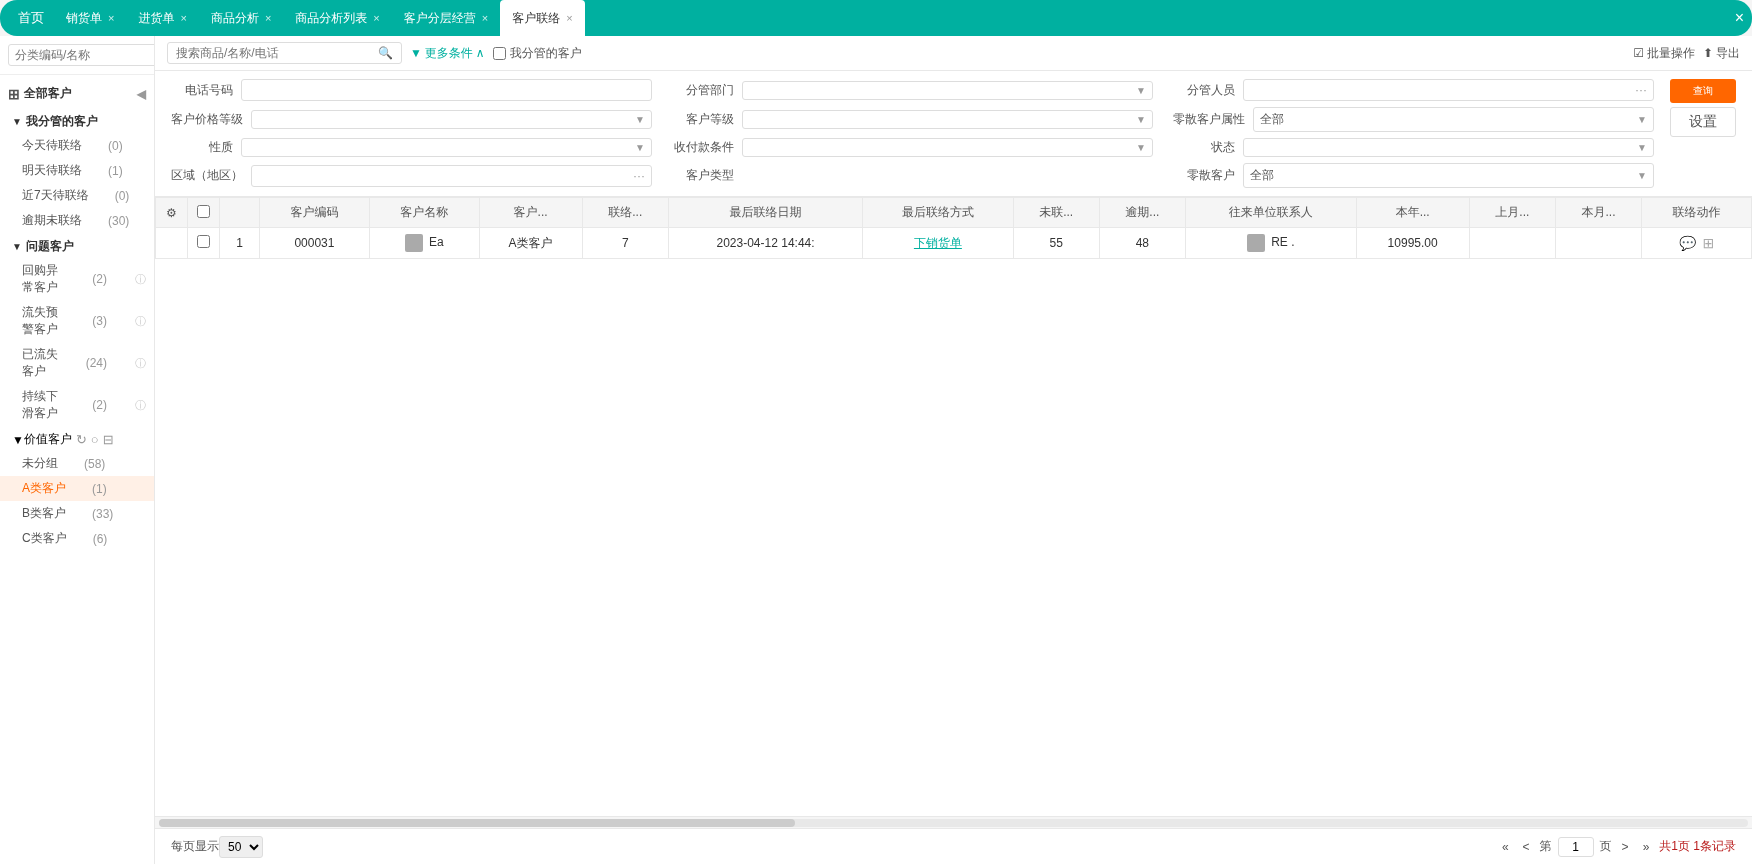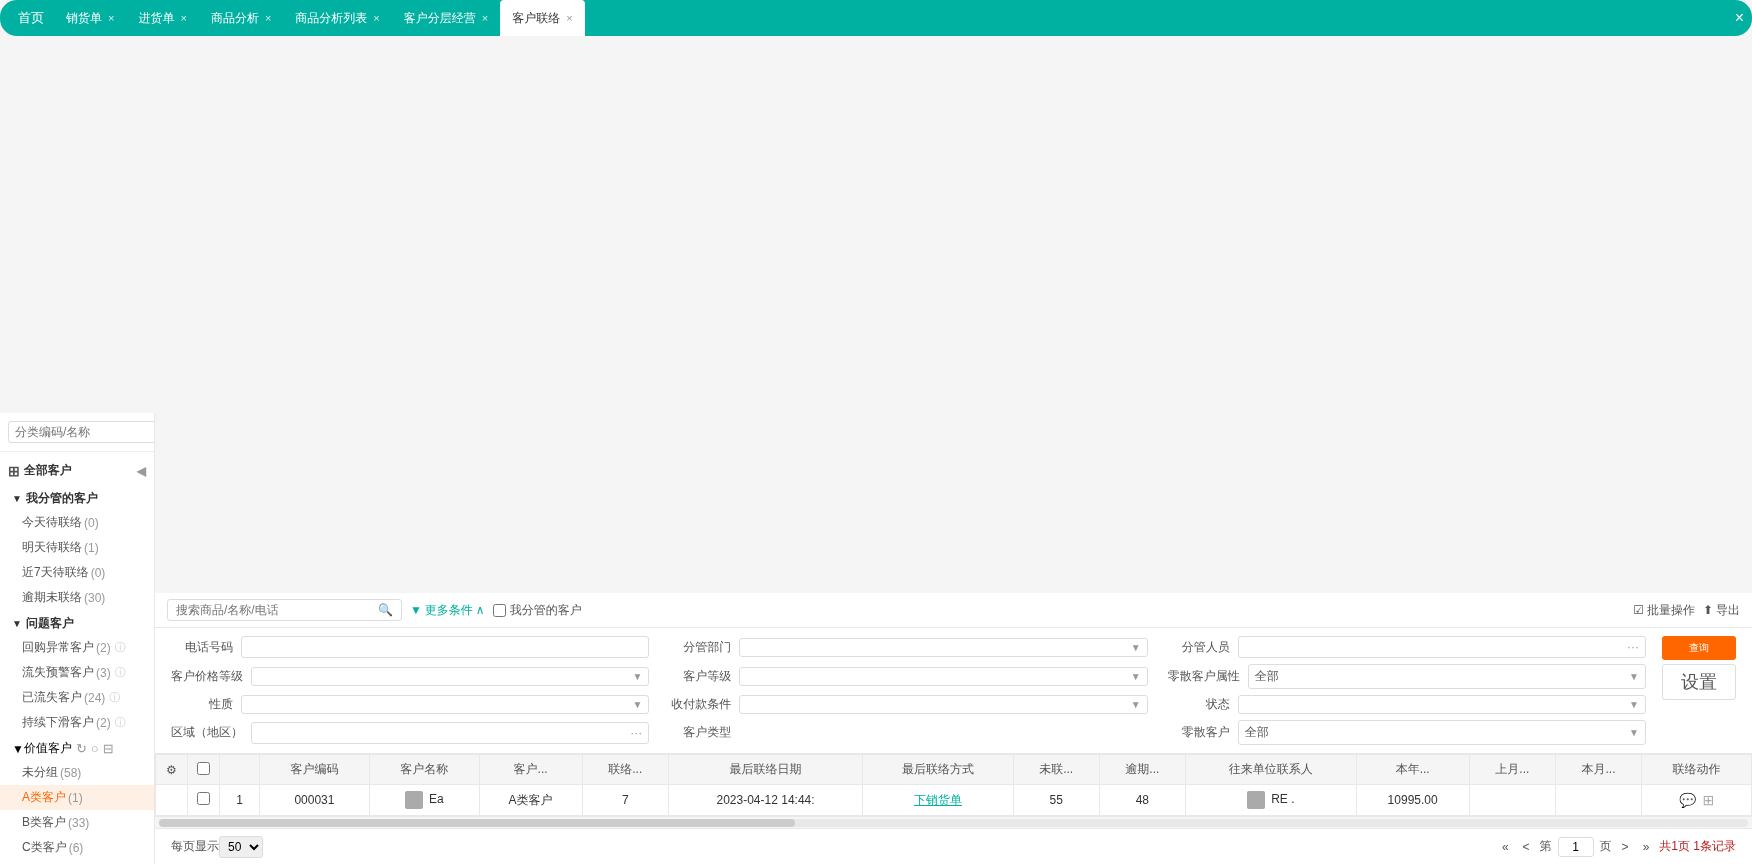--- a/index.html
+++ b/index.html
@@ -14,21 +14,21 @@
     }
     .top-nav .nav-item.active {
       background: #fff; color: #333; border-radius: 4px 4px 0 0;
     }
     .top-nav .nav-item .close-btn { margin-left: 6px; font-size: 11px; color: rgba(255,255,255,0.8); cursor: pointer; }
     .top-nav .nav-item.active .close-btn { color: #999; }
     .top-nav .home { color: #fff; font-size: 13px; cursor: pointer; padding: 0 10px; }
     .top-nav-right { margin-left: auto; color: #fff; cursor: pointer; font-size: 16px; }
 
     
-    .main-layout { display: flex; height: calc(864px - 36px); align-items: flex-end; }
+    .main-layout { display: flex; height: calc(864px - 36px); }
 
     
     .sidebar {
       width: 155px; background: #fff; border-right: 1px solid #e8e8e8; display: flex; flex-direction: column; overflow: hidden;
     }
     .sidebar-search {
       padding: 8px; display: flex; align-items: center; border-bottom: 1px solid #eee;
     }
     .sidebar-search input {
       border: 1px solid #ddd; border-radius: 3px; padding: 3px 6px; flex: 1; font-size: 12px; outline: none; color: #999;
@@ -37,21 +37,21 @@
     .sidebar-header {
       display: flex; align-items: center; padding: 6px 8px; font-weight: bold; color: #333; cursor: pointer;
     }
     .sidebar-header .icon { margin-right: 4px; font-size: 14px; color: #555; }
     .sidebar-header .collapse-btn { margin-left: auto; color: #999; font-size: 12px; cursor: pointer; }
     .sidebar-group-title {
       display: flex; align-items: center; padding: 5px 8px 3px 12px; color: #333; font-weight: bold; font-size: 12px;
     }
     .sidebar-group-title .triangle { margin-right: 4px; font-size: 10px; }
     .sidebar-item {
-      padding: 4px 8px 4px 22px; color: #555; cursor: pointer; display: flex; align-items: center;
+      padding: 4px 8px 4px 22px; color: #555; cursor: pointer; display: flex; align-items: center; gap: 24px;
     }
     .sidebar-item.active { background: #fff0e6; color: #ff6600; }
     .sidebar-item .count { color: #999; margin-left: 2px; }
     .sidebar-item .info-icon { margin-left: 4px; color: #ccc; font-size: 11px; }
     .sidebar-value-actions { display: flex; align-items: center; padding: 5px 8px 3px 12px; }
     .sidebar-value-actions .action-icon { margin-left: 4px; color: #999; cursor: pointer; font-size: 13px; }
 
     
     .content { flex: 1; display: flex; flex-direction: column; overflow: hidden; background: #f5f5f5; }
 
@@ -101,21 +101,21 @@
     .filter-divider { width: 20px; }
 
     
     .action-btns {
       display: flex; flex-direction: column; gap: 4px; margin-left: 16px;
     }
     .btn-query {
       background: #ff6600; color: #fff; border: none; border-radius: 3px; padding: 5px 18px; cursor: pointer; font-size: 10px; white-space: nowrap;
     }
     .btn-settings {
-      background: #fff; color: #555; border: 1px solid #ddd; border-radius: 3px; padding: 5px 18px; cursor: pointer; font-size: 18px; white-space: nowrap;
+      background: #fff; color: #555; border: 1px solid #ddd; border-radius: 3px; padding: 5px 18px; cursor: pointer; font-size: 14px; white-space: nowrap;
     }
 
     
     .table-container { flex: 1; overflow: auto; background: #fff; margin: 0; }
     table { width: 100%; border-collapse: collapse; }
     thead tr { background: #f5f5f5; }
     th {
       border: 1px solid #e8e8e8; padding: 6px 8px; text-align: center; color: #555; font-weight: normal; white-space: nowrap; font-size: 12px; position: sticky; top: 0; background: #f5f5f5; z-index: 1;
     }
     td {

